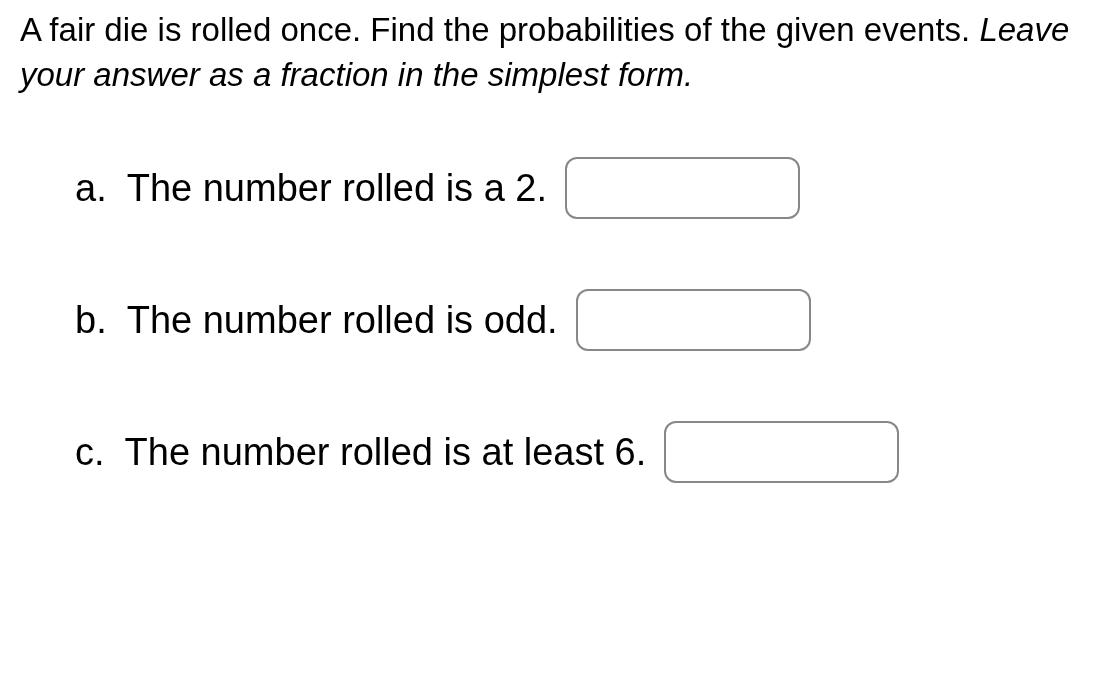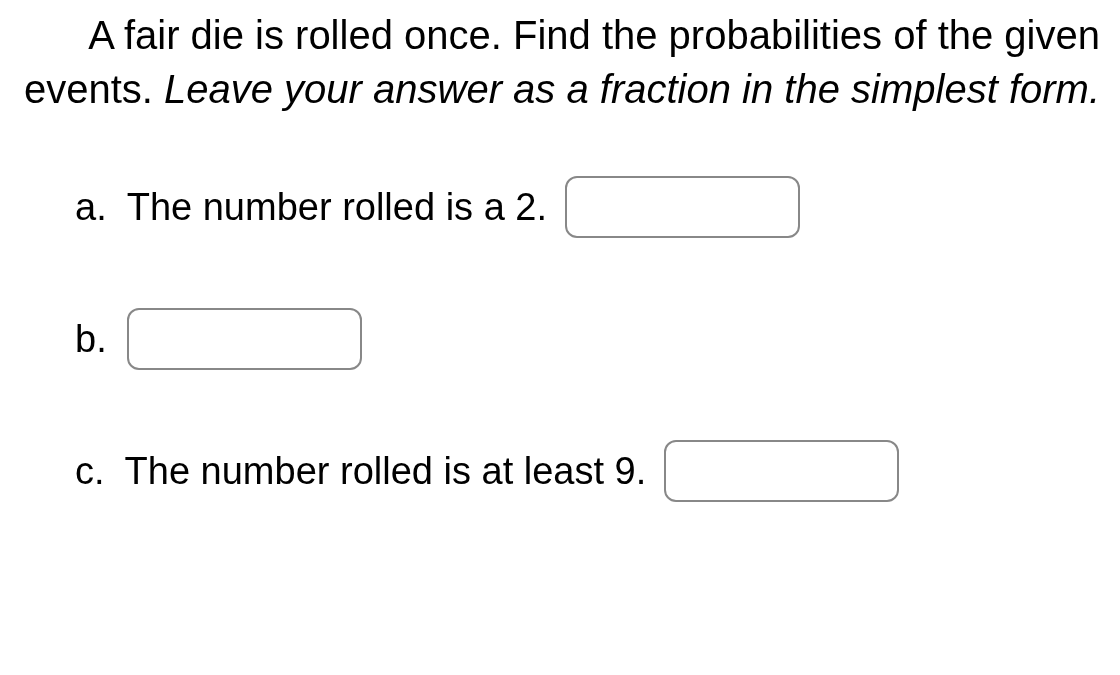--- a/index.html
+++ b/index.html
@@ -9,24 +9,23 @@
     }
     body {
       width: 1120px;
       height: 675px;
       background: #ffffff;
       font-family: "Trebuchet MS", "Lucida Sans Unicode", "Lucida Grande", sans-serif;
       color: #000000;
       padding: 8px 20px;
     }
     .question-text {
-      font-size: 40px;
+      font-size: 33px;
       line-height: 1.35;
       margin-bottom: 60px;
-      text-align: right;
     }
     .italic {
       font-style: italic;
     }
     .parts {
       padding-left: 55px;
     }
     .part {
       display: flex;
       align-items: center;
@@ -59,21 +58,22 @@
 
 <div class="parts">
   <div class="part">
     <span class="part-label">a.</span>
     <span class="part-text">The number rolled is a 2.</span>
     <input class="answer-input" type="text" value="" style="">
   </div>
 
   <div class="part">
     <span class="part-label">b.</span>
+    <span class="part-text">The number rolled is odd.</span>
     <input class="answer-input" type="text" value="" style="">
   </div>
 
   <div class="part">
     <span class="part-label">c.</span>
-    <span class="part-text">The number rolled is at least 9.</span>
+    <span class="part-text">The number rolled is at least 6.</span>
     <input class="answer-input" type="text" value="" style="">
   </div>
 </div>
 
 </body></html>

